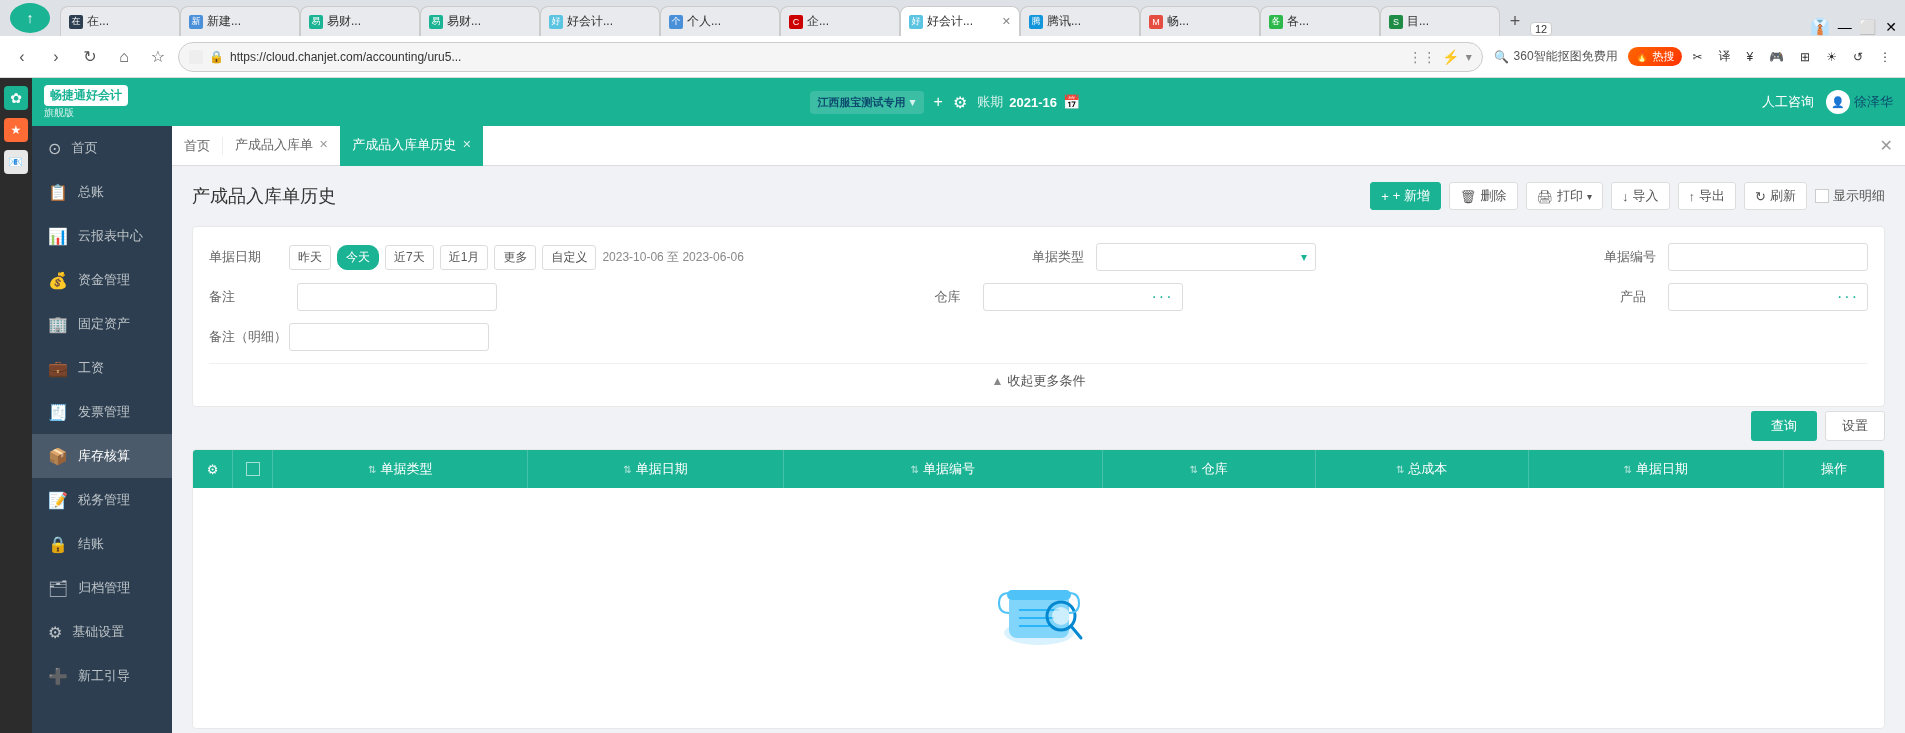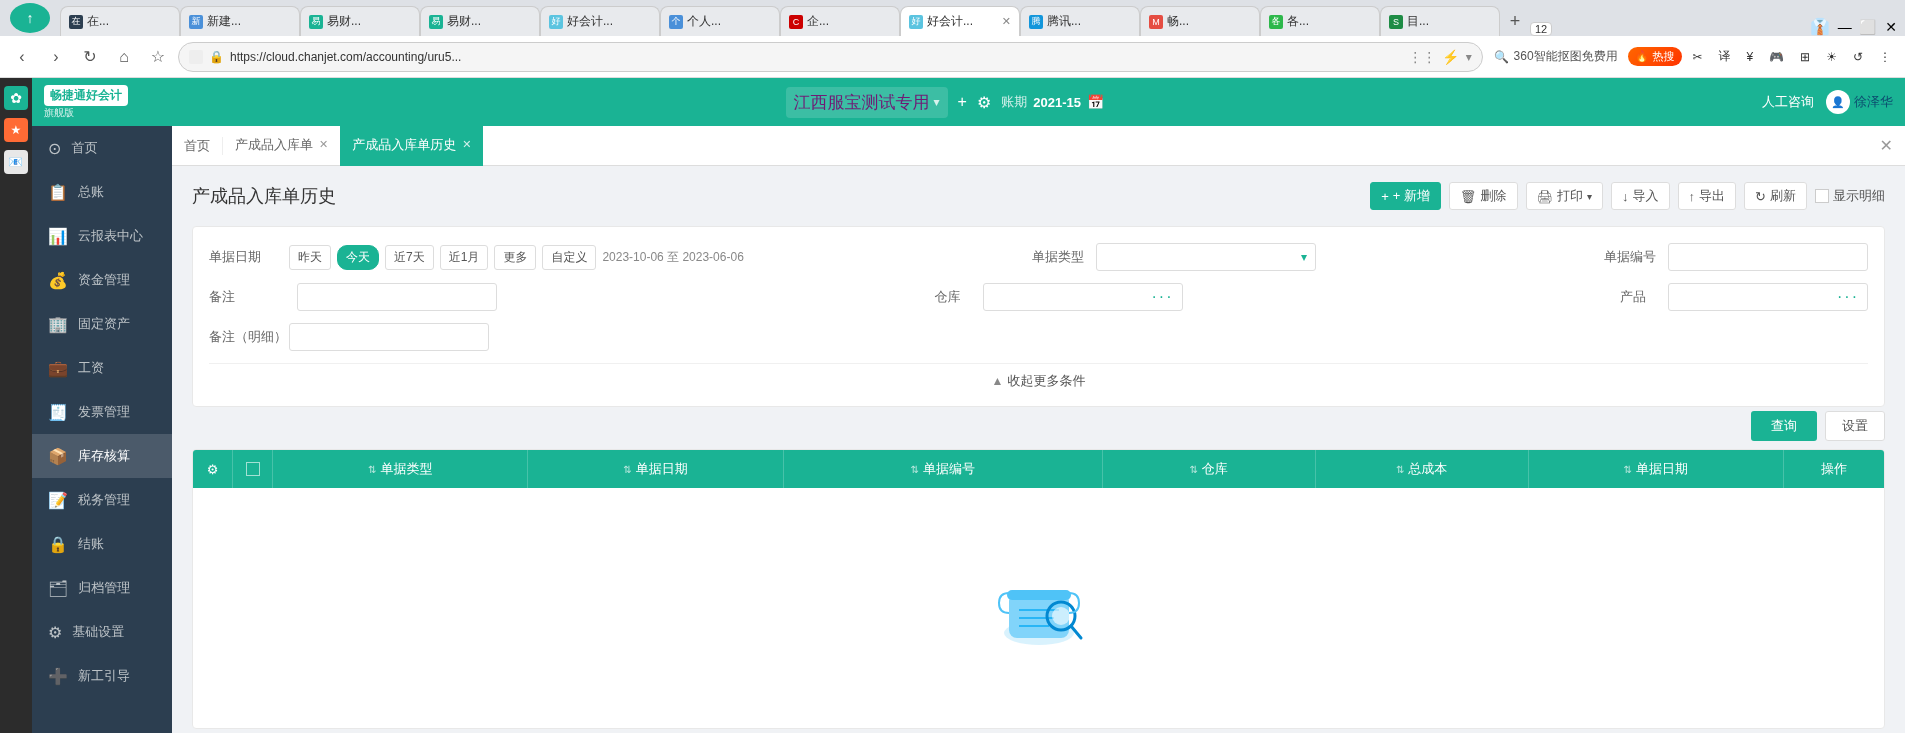--- a/index.html
+++ b/index.html
@@ -264,28 +264,28 @@
 
     <div class="main-app">
 
       <div class="app-header">
         <div style="display:flex;flex-direction:column;align-items:flex-start;">
           <span class="app-logo">畅捷通好会计</span>
           <span class="app-logo-sub">旗舰版</span>
         </div>
         <div class="header-spacer"></div>
         <div class="company-select">
-          <span style="color:#701a75;font-size:17px;">江西服宝测试专用</span>
+          <span style="color:#0c4a6e;font-size:11px;font-weight:bold;">江西服宝测试专用</span>
           <span style="color:rgba(255,255,255,0.8);font-size:12px;">▾</span>
         </div>
         <button style="background:none;border:none;color:#fff;font-size:16px;cursor:pointer;">+</button>
         <button style="background:none;border:none;color:#fff;font-size:16px;cursor:pointer;">⚙</button>
         <div class="period-info">
           <span style="color:rgba(255,255,255,0.8);">账期</span>
-          <span style="color:#fff;font-weight:bold;">2021-15</span>
+          <span style="color:#fff;font-weight:bold;">2021-16</span>
           <button style="background:none;border:none;color:#fff;cursor:pointer;font-size:14px;">📅</button>
         </div>
         <div class="header-spacer"></div>
         <div class="header-right">
           <span style="color:#fff;cursor:pointer;font-size:13px;">人工咨询</span>
           <div class="user-info">
             <div class="user-avatar">
               <span style="font-size:11px;">👤</span>
             </div>
             <span style="color:#0c4a6e;font-size:13px;">徐泽华</span>

